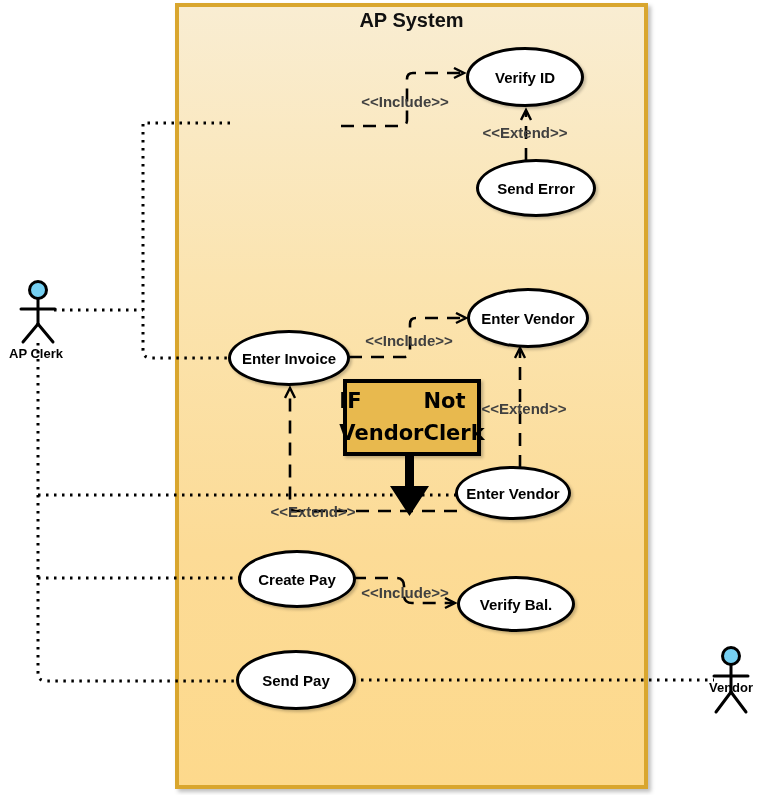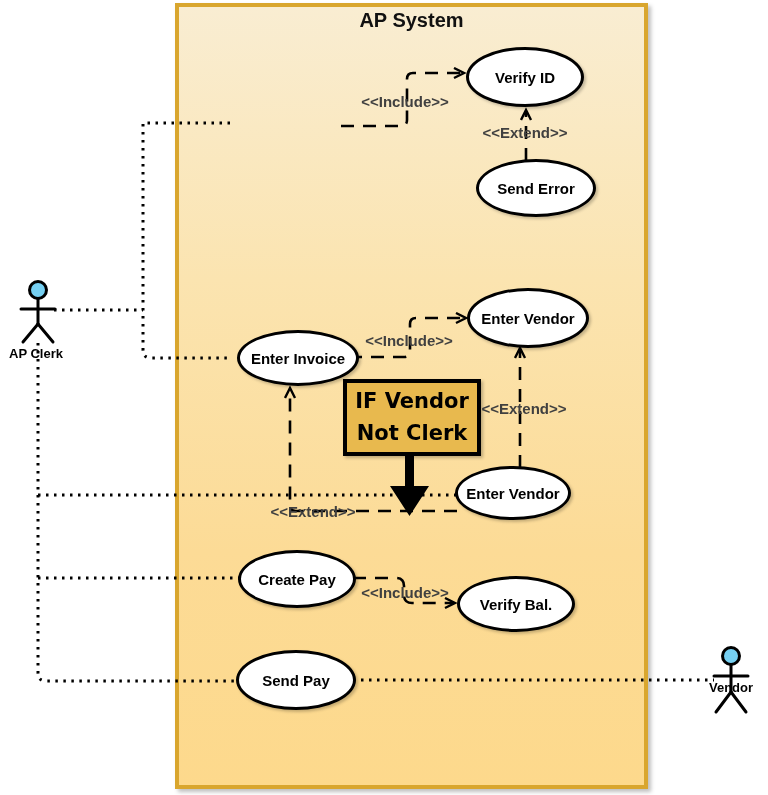--- a/index.html
+++ b/index.html
@@ -13,21 +13,21 @@
          font-weight:bold;font-size:20px;color:#111;z-index:3;}
   svg.layer{position:absolute;left:0;top:0;z-index:2;}
   .oval{position:absolute;transform:translate(-50%,-50%);background:#fff;border:3px solid #000;
         border-radius:50%;display:flex;align-items:center;justify-content:center;
         font-weight:bold;font-size:15px;color:#000;z-index:3;white-space:nowrap;
         box-shadow:2px 2px 3px rgba(0,0,0,0.22);text-align:right;}
   .stereo{position:absolute;transform:translate(-50%,-50%);font-weight:bold;font-size:15px;
           color:#404040;z-index:4;white-space:nowrap;}
   .note{position:absolute;left:343px;top:379px;width:138px;height:77px;box-sizing:border-box;
         background:#E8B94E;border:4px solid #000;z-index:3;
-        display:flex;flex-direction:column;align-items:center;justify-content:center;
+        display:flex;flex-direction:row;align-items:center;justify-content:center;
         font-family:"DejaVu Sans",sans-serif;font-weight:bold;font-size:21px;line-height:1.5;
         color:#000;box-shadow:2px 2px 3px rgba(0,0,0,0.25);}
   .actor-label{position:absolute;transform:translate(-50%,-50%);font-weight:bold;font-size:13px;
                color:#000;z-index:3;white-space:nowrap;}
 </style>
 </head>
 <body>
 
 <div class="canvas">
 
@@ -77,21 +77,21 @@
       <line x1="731" y1="692" x2="746" y2="712"></line>
     </g>
   </svg>
 
   <div class="oval" style="left:525px;top:77px;width:112px;height:54px">
     <span>Verify ID</span>
   </div>
   <div class="oval" style="left:536px;top:188px;width:114px;height:52px">
     <span>Send Error</span>
   </div>
-  <div class="oval" style="left:298px;top:358px;width:116px;height:50px">
+  <div class="oval" style="left:289px;top:358px;width:116px;height:50px">
     <span>Enter Invoice</span>
   </div>
   <div class="oval" style="left:528px;top:318px;width:116px;height:54px">
     <span>Enter Vendor</span>
   </div>
   <div class="oval" style="left:297px;top:579px;width:112px;height:52px">
     <span>Create Pay</span>
   </div>
   <div class="oval" style="left:513px;top:493px;width:110px;height:48px">
     <span>Enter Vendor</span>

